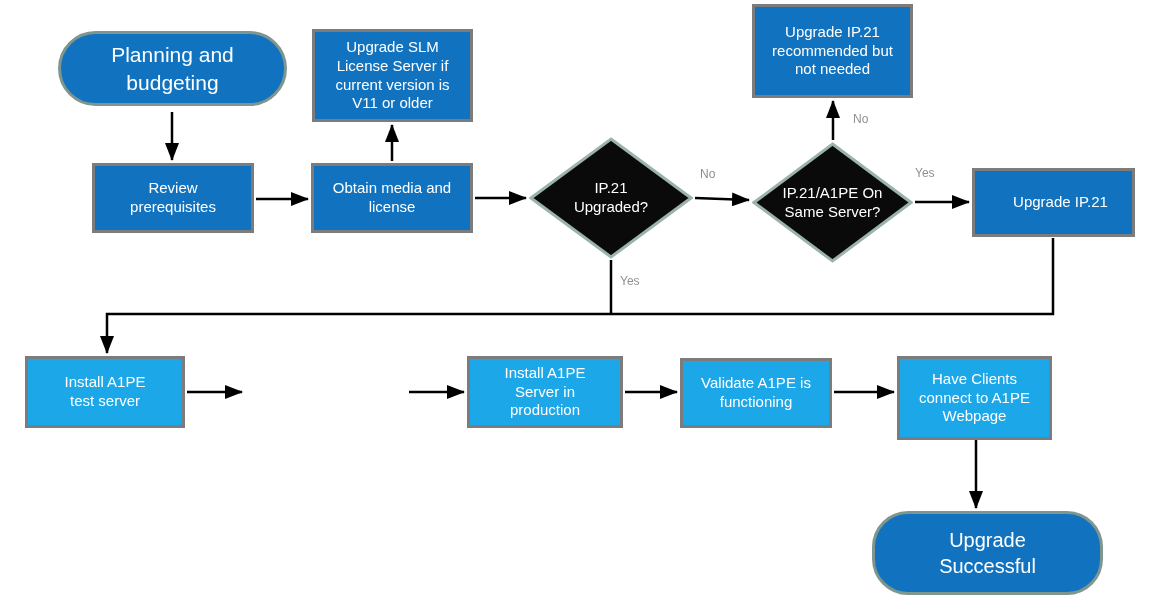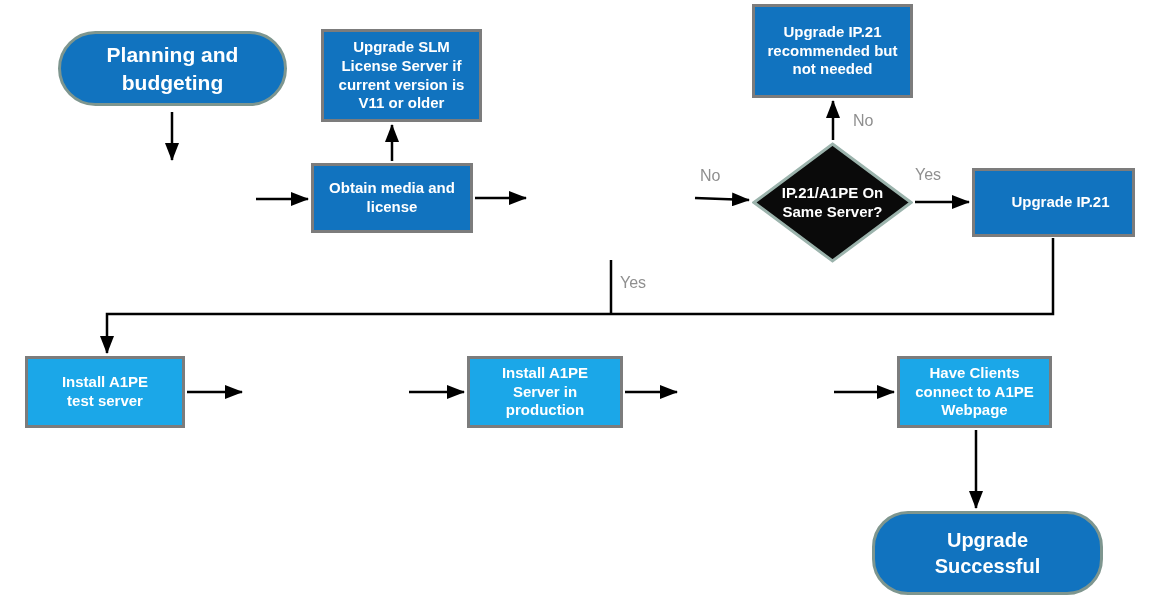--- a/index.html
+++ b/index.html
@@ -36,36 +36,36 @@
     background: var(--process-blue, #1173BF);
     border: 3px solid var(--terminator-border, #7E968F);
     border-radius: 42px;
     font-size: 21px;
     line-height: 1.3;
   }
   .decision { z-index: 1; }
   .decision svg { position: absolute; left: 0; top: 0; width: 100%; height: 100%; }
   .diamond-shape { fill: var(--decision-fill, #0A0A0A); stroke: var(--decision-border, #9BB3AC); stroke-width: 3; }
   .decision .lbl { position: relative; z-index: 2; font-size: 15px; line-height: 1.25; }
-  .lbl { display: inline-block; font-weight: bold; }
+  .lbl { display: inline-block; }
 
   
   .n-start  { left: 58px;  top: 31px;  width: 229px; height: 75px; }
-  .n-slm    { left: 321px; top: 29px;  width: 161px; height: 93px; }
+  .n-slm    { left: 312px; top: 29px;  width: 161px; height: 93px; }
   .n-review { left: 92px;  top: 163px; width: 162px; height: 70px; }
   .n-obtain { left: 311px; top: 163px; width: 162px; height: 70px; }
   .n-d1     { left: 529px; top: 137px; width: 164px; height: 122px; }
   .n-d2     { left: 752px; top: 142px; width: 161px; height: 121px; }
   .n-rec    { left: 752px; top: 4px;   width: 161px; height: 94px; }
   .n-up21   { left: 972px; top: 168px; width: 163px; height: 69px; padding-left: 14px; }
   .n-b1     { left: 25px;  top: 356px; width: 160px; height: 72px; align-items: center; }
   .n-b2     { left: 245px; top: 356px; width: 162px; height: 72px; }
   .n-b3     { left: 467px; top: 356px; width: 156px; height: 72px; }
   .n-b4     { left: 680px; top: 358px; width: 152px; height: 70px; }
-  .n-b5     { left: 897px; top: 356px; width: 155px; height: 72px; }
+  .n-b5     { left: 897px; top: 356px; width: 155px; height: 84px; }
   .n-end    { left: 872px; top: 511px; width: 231px; height: 84px; font-size: 20px; border-radius: 36px; }
 
   
   .n-start .lbl  { max-width: 140px; }
   .n-slm .lbl    { max-width: 126px; }
   .n-review .lbl { max-width: 100px; }
   .n-obtain .lbl { max-width: 130px; }
   .n-d1 .lbl     { max-width: 90px; }
   .n-d2 .lbl     { max-width: 118px; }
   .n-rec .lbl    { max-width: 132px; }
@@ -73,21 +73,21 @@
   .n-b1 .lbl     { max-width: 95px; }
   .n-b2 .lbl     { max-width: 135px; }
   .n-b3 .lbl     { max-width: 90px; }
   .n-b4 .lbl     { max-width: 120px; }
   .n-b5 .lbl     { max-width: 122px; }
   .n-end .lbl    { max-width: 112px; }
 
   .edge-label {
     position: absolute;
     color: var(--edge-label, #8F8F8F);
-    font-size: 16px;
+    font-size: 12px;
     z-index: 1;
   }
   .l-d1no  { left: 700px; top: 167px; }
   .l-d2no  { left: 853px; top: 112px; }
   .l-d2yes { left: 915px; top: 166px; }
   .l-d1yes { left: 620px; top: 274px; }
 </style>
 </head>
 <body>
 
@@ -116,25 +116,34 @@
   </svg>
 
   <div class="node terminator n-start">
     <span class="lbl">Planning and budgeting</span>
   </div>
 
   <div class="node process n-slm">
     <span class="lbl">Upgrade SLM License Server if current version is V11 or older</span>
   </div>
 
+  <div class="node process n-review">
+    <span class="lbl">Review prerequisites</span>
+  </div>
 
   <div class="node process n-obtain">
     <span class="lbl">Obtain media and license</span>
   </div>
 
+  <div class="node decision n-d1">
+    <svg viewBox="0 0 164 122" preserveAspectRatio="none">
+      <polygon class="diamond-shape" points="82,2 162,61 82,120 2,61"></polygon>
+    </svg>
+    <span class="lbl">IP.21 Upgraded?</span>
+  </div>
 
   <div class="node decision n-d2">
     <svg viewBox="0 0 161 121" preserveAspectRatio="none">
       <polygon class="diamond-shape" points="80.5,2 159,60.5 80.5,119 2,60.5"></polygon>
     </svg>
     <span class="lbl">IP.21/A1PE On Same Server?</span>
   </div>
 
   <div class="node process n-rec">
     <span class="lbl">Upgrade IP.21 recommended but not needed</span>
@@ -146,20 +155,23 @@
 
   <div class="node process cyan n-b1">
     <span class="lbl">Install A1PE test server</span>
   </div>
 
 
   <div class="node process cyan n-b3">
     <span class="lbl">Install A1PE Server in production</span>
   </div>
 
+  <div class="node process cyan n-b4">
+    <span class="lbl">Validate A1PE is functioning</span>
+  </div>
 
   <div class="node process cyan n-b5">
     <span class="lbl">Have Clients connect to A1PE Webpage</span>
   </div>
 
   <div class="node terminator n-end">
     <span class="lbl">Upgrade Successful</span>
   </div>
 
   <span class="edge-label l-d1no">No</span>

